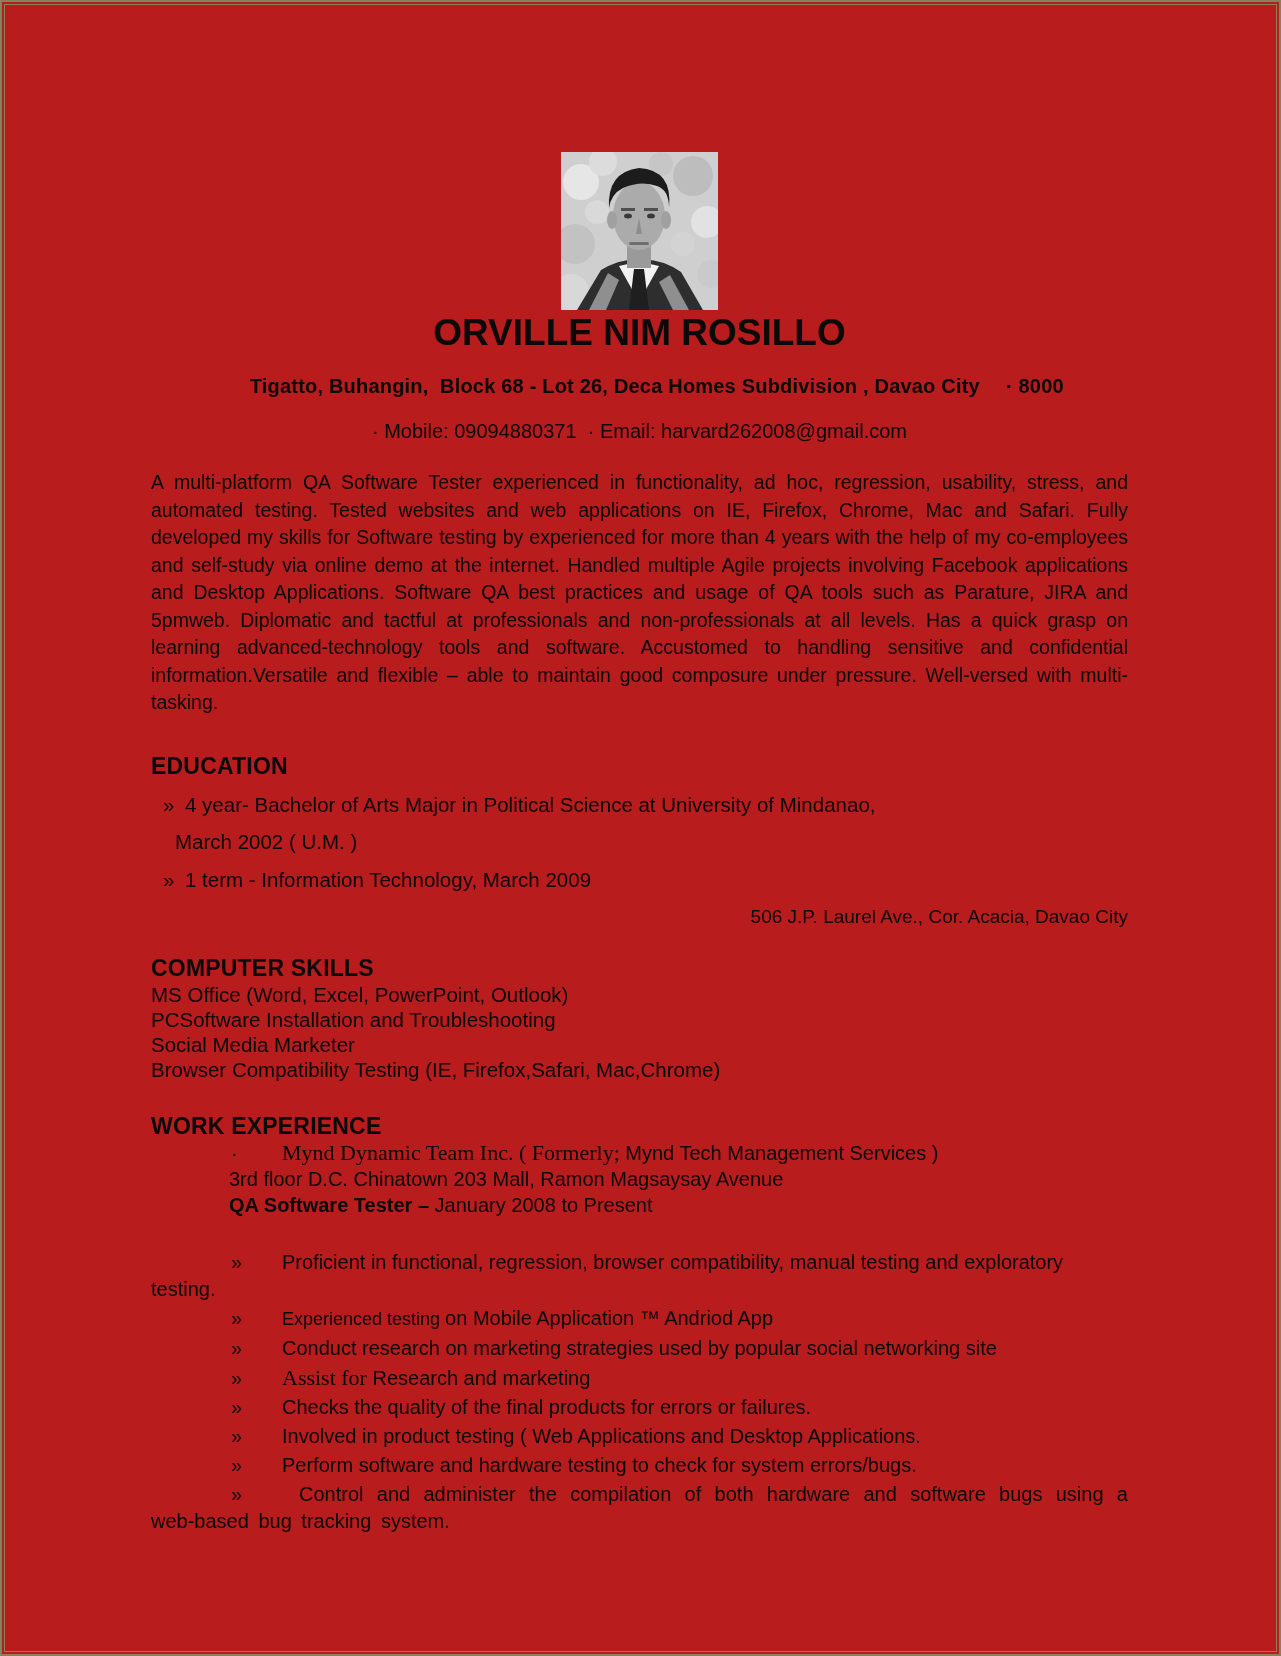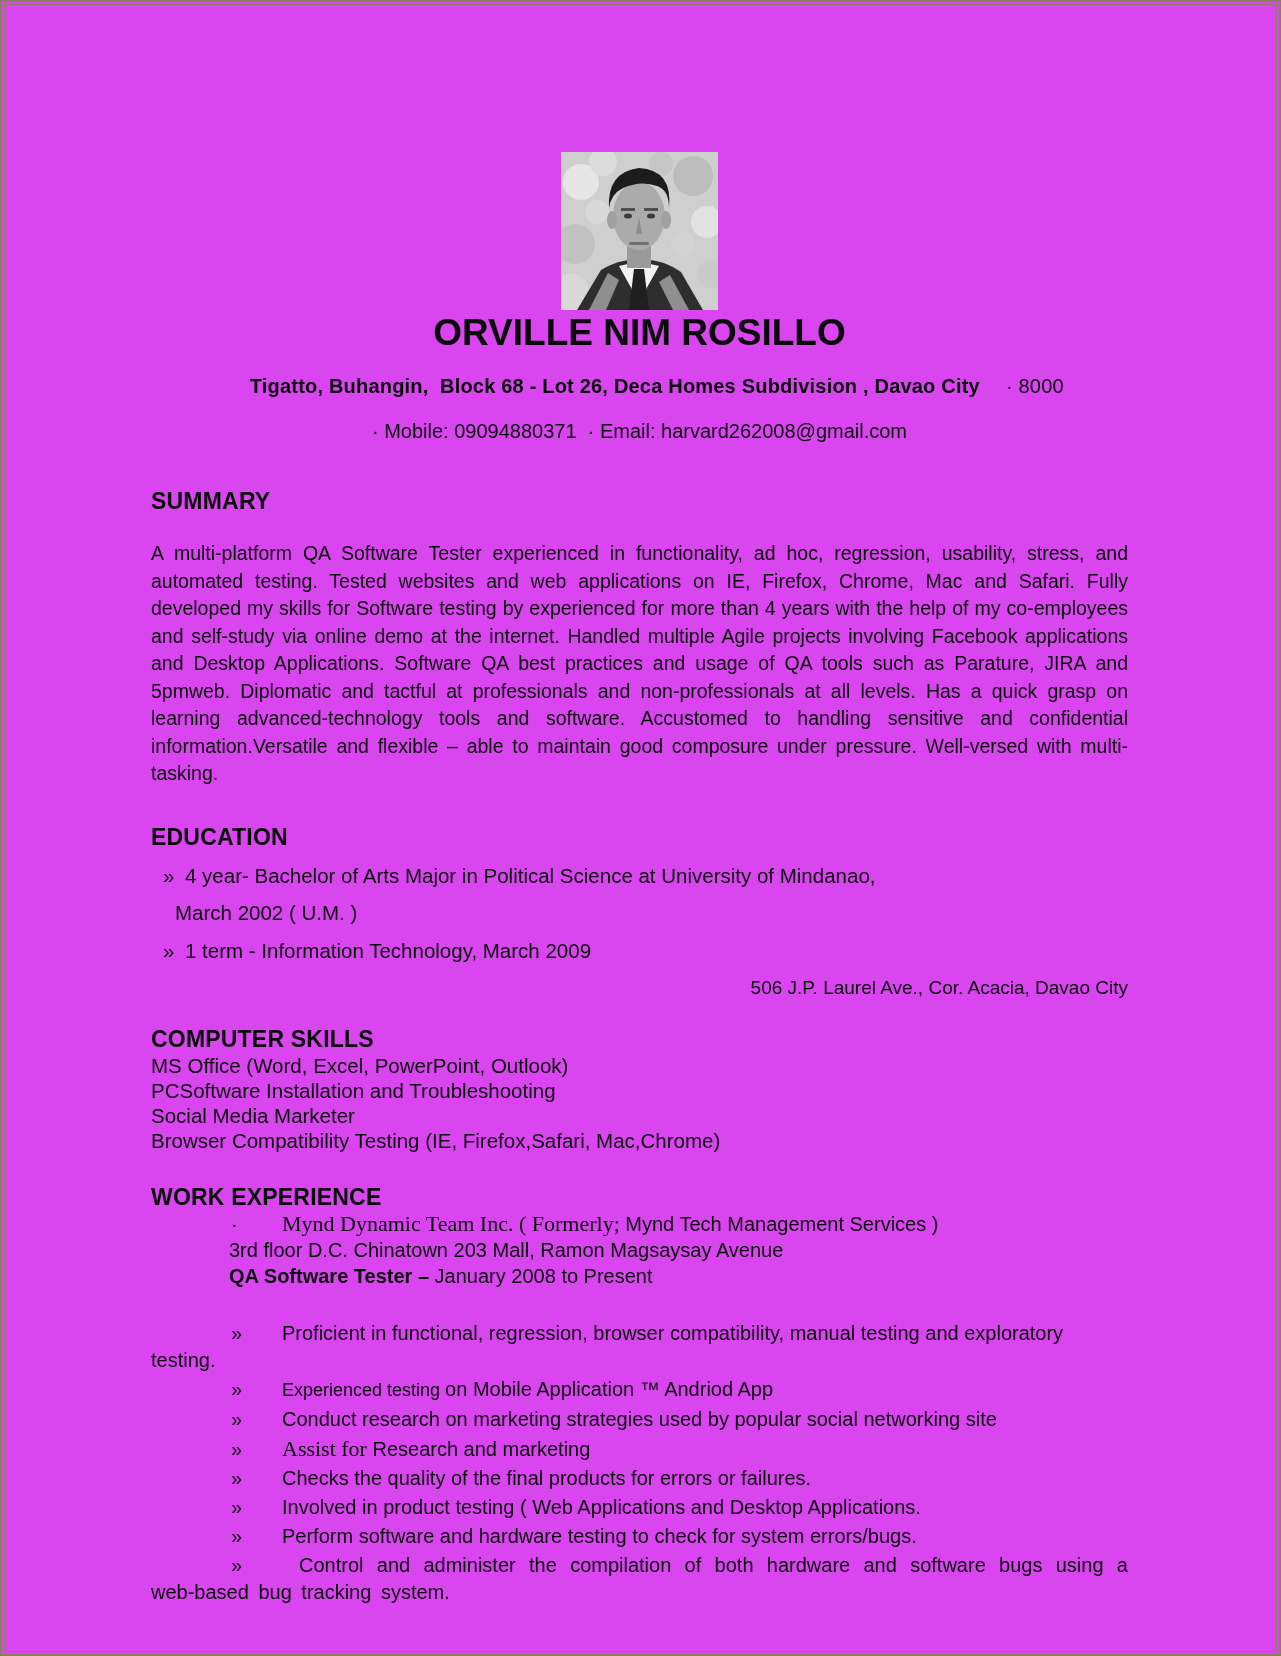--- a/index.html
+++ b/index.html
@@ -1,19 +1,19 @@
 <!DOCTYPE html>
 <html><head>
 <meta charset="utf-8">
 <style>
   html,body{margin:0;padding:0;background:#ffffff;}
   .page{
     position:relative;
     width:1281px;height:1656px;
-    background:#d946ef;
+    background:#b91c1c;
     font-family:"Liberation Sans","DejaVu Sans",sans-serif;
     color:#0a0a0a;
     overflow:hidden;
     box-sizing:border-box;
   }
   .frame-outer{position:absolute;inset:0;border:2px solid #87825c;pointer-events:none;z-index:5;}
   .frame-inner{position:absolute;inset:4px;border:1px solid #87825c;pointer-events:none;z-index:5;}
   .content{position:relative;padding:0 153px 0 151px;}
 
   
@@ -21,21 +21,21 @@
   .photo-wrap svg{display:inline-block;}
   .name{
     margin-top:4px;text-align:center;
     font-size:37px;font-weight:bold;line-height:38px;letter-spacing:0px;
   }
   .addr{
     margin-top:1px;text-align:center;
     font-size:20px;font-weight:bold;line-height:22px;letter-spacing:0.2px;
     white-space:pre-wrap;
   }
-  .addr .postal{font-weight:normal;margin-left:26px;}
+  .addr .postal{font-weight:bold;margin-left:26px;}
   .contact{
     text-align:center;font-size:20px;font-weight:normal;line-height:25px;
     white-space:pre-wrap;
   }
 
   
   .sec-head{
     font-size:23px;font-weight:bold;line-height:27px;letter-spacing:0.2px;
     margin:0;
   }
@@ -121,21 +121,20 @@
     </div>
 
     <div class="name">ORVILLE NIM ROSILLO</div>
 
     <div class="addr">
       <span>Tigatto, Buhangin,&nbsp; Block 68 - Lot 26, Deca Homes Subdivision , Davao City</span><span class="postal">· 8000</span>
     </div>
 
     <div class="contact">· Mobile: 09094880371&nbsp; · Email: harvard262008@gmail.com</div>
 
-    <p class="sec-head h-summary">SUMMARY</p>
     <div class="summary-body">A multi-platform QA Software Tester experienced in functionality, ad hoc, regression, usability, stress, and automated testing. Tested websites and web applications on IE, Firefox, Chrome, Mac and Safari. Fully developed my skills for Software testing by experienced for more than 4 years with the help of my co-employees and self-study via online demo at the internet. Handled multiple Agile projects involving Facebook applications and Desktop Applications. Software QA best practices and usage of QA tools such as Parature, JIRA and 5pmweb. Diplomatic and tactful at professionals and non-professionals at all levels. Has a quick grasp on learning advanced-technology tools and software. Accustomed to handling sensitive and confidential information.Versatile and flexible – able to maintain good composure under pressure. Well-versed with multi-tasking.</div>
 
     <p class="sec-head h-education">EDUCATION</p>
     <div class="edu-list">
       <p class="edu-l1"><span class="emark">»</span><span>4 year- Bachelor of Arts Major in Political Science at University of Mindanao,</span></p>
       <p class="edu-l2">March 2002 ( U.M. )</p>
       <p class="edu-l1"><span class="emark">»</span><span>1 term - Information Technology, March 2009</span></p>
       <p class="edu-l2 small">506 J.P. Laurel Ave., Cor. Acacia, Davao City</p>
     </div>
 

